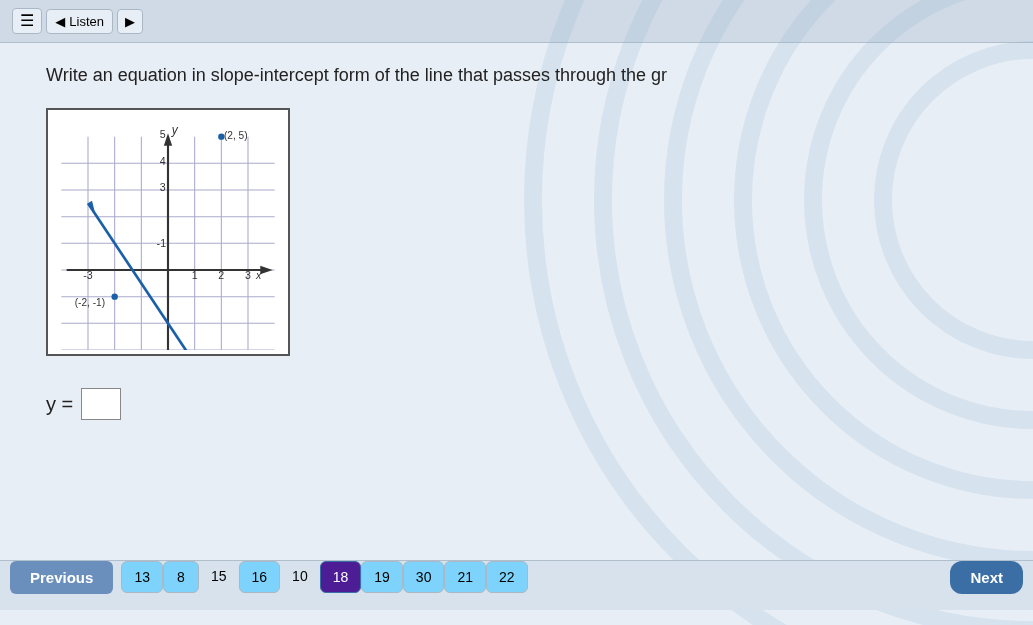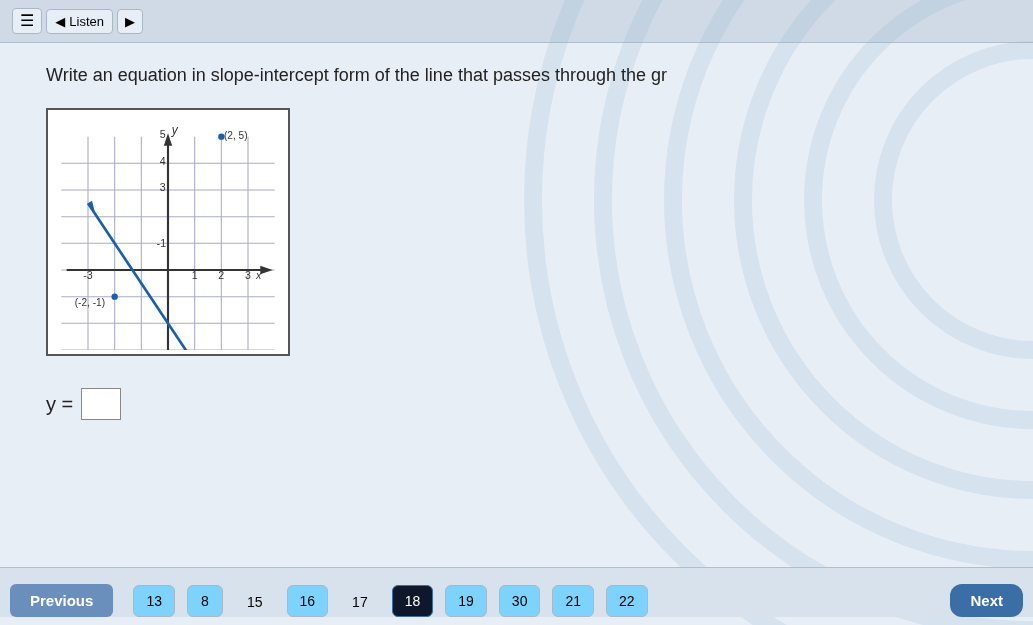--- a/index.html
+++ b/index.html
@@ -96,28 +96,28 @@
       width: 40px;
       height: 32px;
       border: 1px solid #888;
       background: #fff;
       font-size: 16px;
     }
 
     
     .bottom-nav {
       position: absolute;
-      bottom: 8px;
+      bottom: 15px;
       left: 0;
       right: 0;
       height: 50px;
       display: flex;
-      align-items: flex-end;
+      align-items: flex-start;
       padding: 0 10px;
-      gap: 12px;
+      gap: 0;
       background: #d8e2ec;
       border-top: 1px solid #b0bfcc;
     }
     .nav-prev {
       background: #6b8fbd;
       color: #fff;
       border: none;
       border-radius: 6px;
       padding: 8px 20px;
       font-size: 15px;
@@ -129,21 +129,21 @@
       background: #7dd3fc;
       border: 1px solid #aab8c5;
       border-radius: 6px;
       padding: 7px 12px;
       font-size: 14px;
       cursor: pointer;
       min-width: 36px;
       text-align: center;
     }
     .nav-page.active {
-      background: #0f172a;
+      background: #4c1d95;
       color: #fff;
       border-color: #3a6ea5;
     }
     .nav-page.plain {
       background: transparent;
       border: none;
     }
     .nav-next {
       background: #3a6ea5;
       color: #fff;
@@ -258,21 +258,21 @@
   </div>
 </div>
 
 <div class="bottom-nav">
   <button class="nav-prev">Previous</button>
 
   <button class="nav-page">13</button>
   <button class="nav-page">8</button>
   <span class="nav-page plain">15</span>
   <button class="nav-page">16</button>
-  <span class="nav-page plain">17</span>
+  <span class="nav-page plain">10</span>
   <button class="nav-page active">18</button>
   <button class="nav-page">19</button>
   <button class="nav-page">30</button>
   <button class="nav-page">21</button>
   <button class="nav-page">22</button>
 
   <button class="nav-next">Next</button>
 </div>
 
 </body></html>

